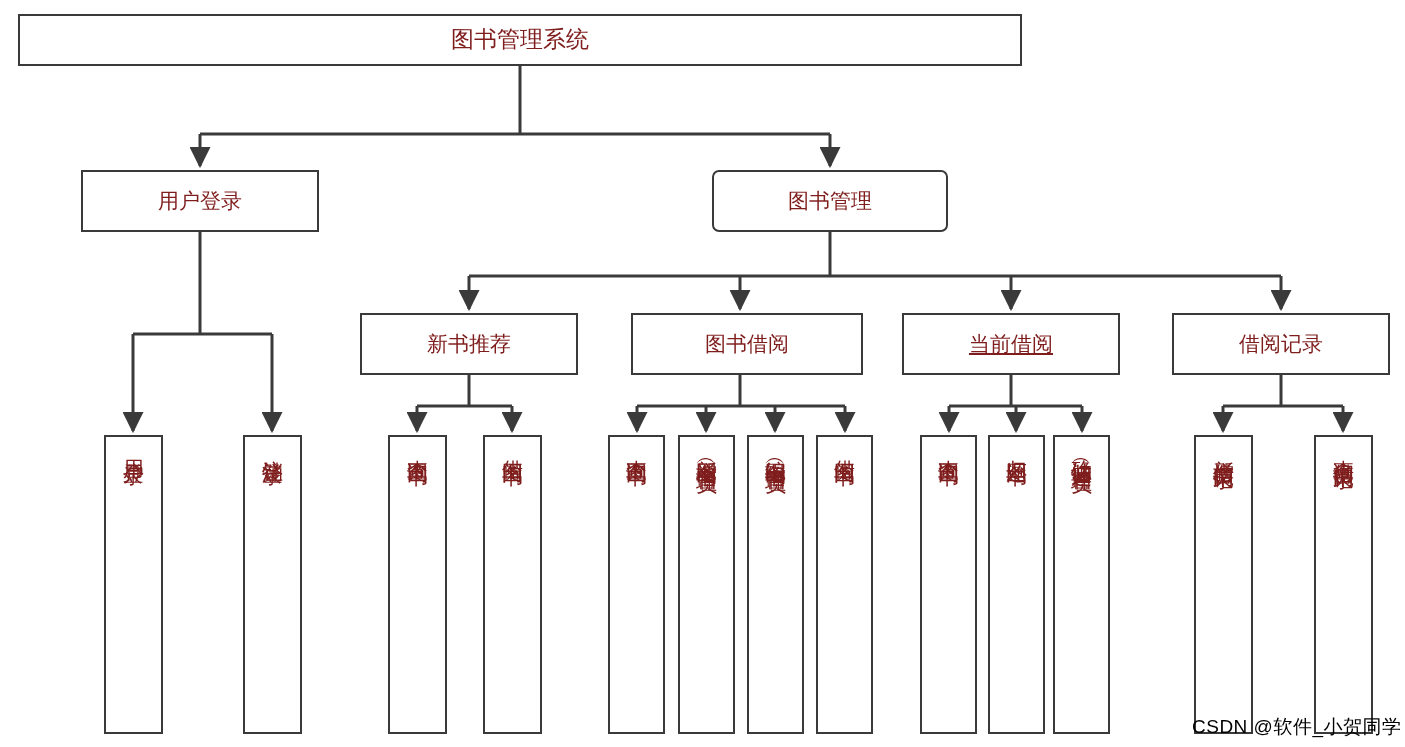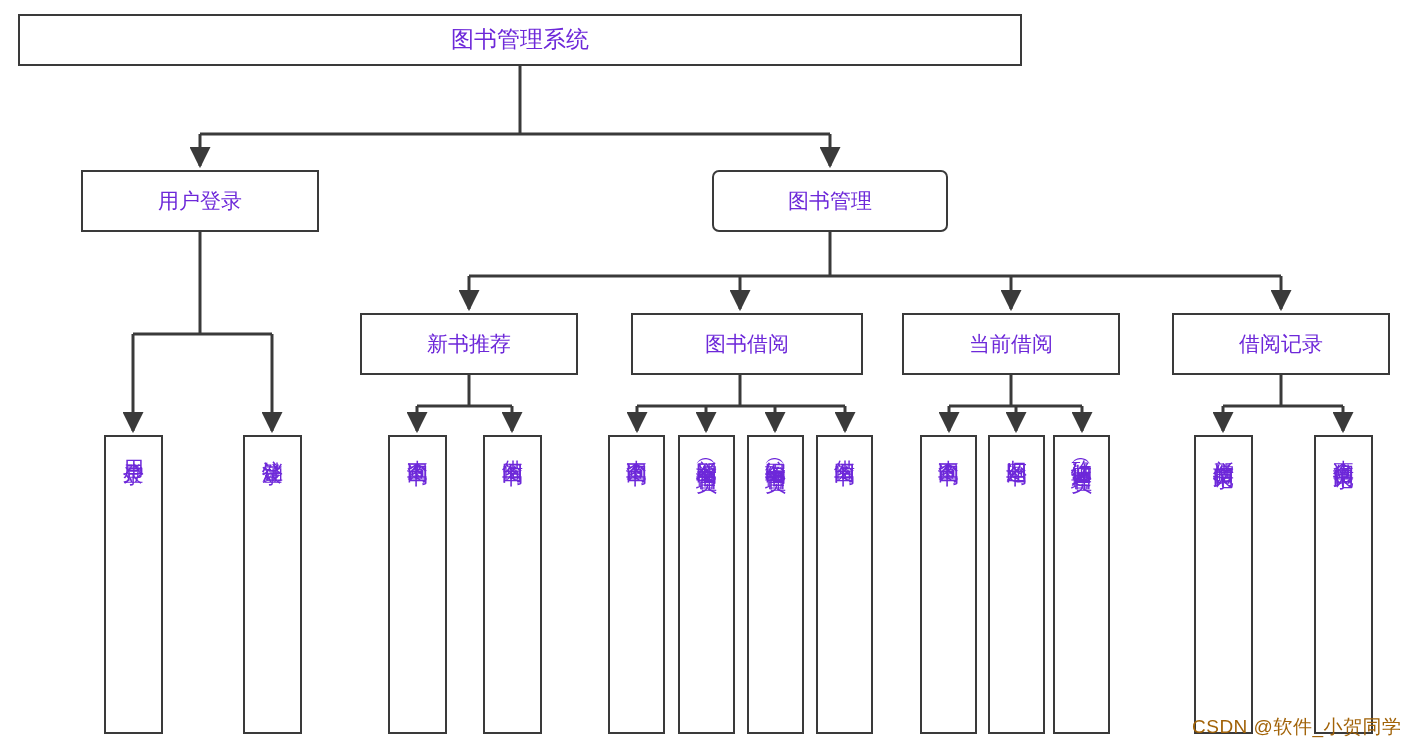--- a/index.html
+++ b/index.html
@@ -27,21 +27,21 @@
     pointer-events: none;
   }
   .node {
     position: absolute;
     box-sizing: border-box;
     border: 2px solid #3a3a3a;
     background: #ffffff;
     display: flex;
     align-items: center;
     justify-content: center;
-    color: #6d28d9;
+    color: #7f1d1d;
     line-height: 1.18;
   }
   .node .label {
     display: block;
     text-align: center;
     white-space: pre-line;
   }
   
   .node.root {
     font-size: 23px;
@@ -60,21 +60,21 @@
   .node.leaf .label {
     writing-mode: vertical-rl;
     text-orientation: upright;
     letter-spacing: 2px;
     line-height: 1.05;
     max-height: 282px;
   }
   .watermark {
     position: absolute;
     font-size: 19px;
-    color: #a16207;
+    color: #000000;
     white-space: nowrap;
     letter-spacing: 0.5px;
   }
 </style>
 </head>
 <body>
 
 <div id="diagram-canvas">
 
   <svg id="edge-layer" viewBox="0 0 1405 747" width="1405" height="747" xmlns="http://www.w3.org/2000/svg">
@@ -137,21 +137,21 @@
   <div class="node branch" style="left:712px; top:170px; width:236px; height:62px;border-radius:7px;">
     <span class="label">图书管理</span>
   </div>
 
   <div class="node branch" style="left:360px; top:313px; width:218px; height:62px;">
     <span class="label">新书推荐</span>
   </div>
   <div class="node branch" style="left:631px; top:313px; width:232px; height:62px;">
     <span class="label">图书借阅</span>
   </div>
-  <div class="node branch" style="left:902px; top:313px; width:218px; height:62px;">
+  <div class="node branch" style="left:902px; top:313px; width:218px; height:62px;text-decoration:underline;">
     <span class="label">当前借阅</span>
   </div>
   <div class="node branch" style="left:1172px; top:313px; width:218px; height:62px;justify-content:center;">
     <span class="label">借阅记录</span>
   </div>
 
   <div class="node leaf" style="left:104px; top:435px; width:59px; height:299px;">
     <span class="label">用户登录</span>
   </div>
   <div class="node leaf" style="left:243px; top:435px; width:59px; height:299px;">

